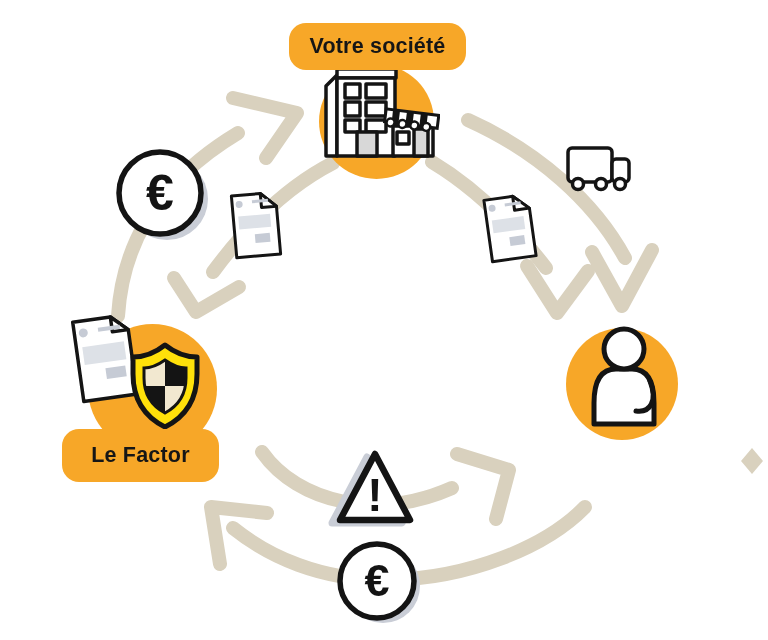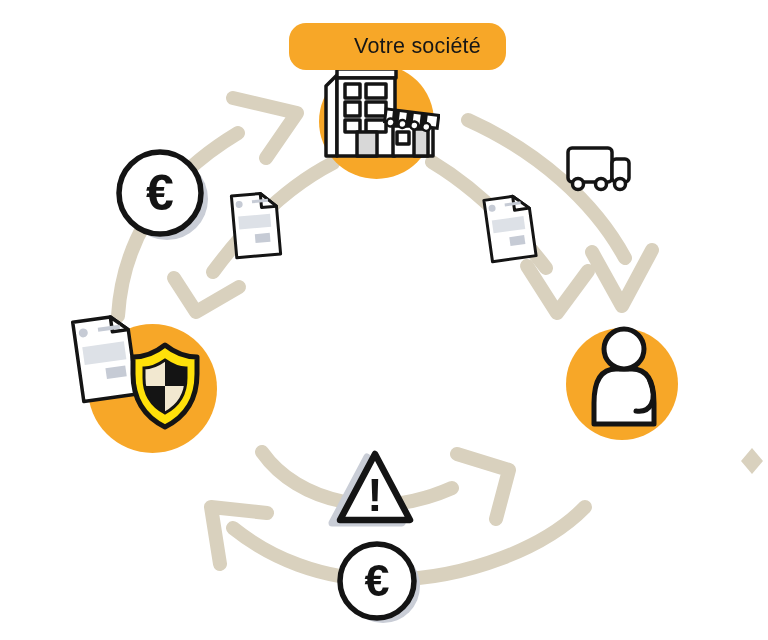--- a/index.html
+++ b/index.html
@@ -7,21 +7,21 @@
     position:relative; width:768px; height:640px; background:#ffffff;
     overflow:hidden; font-family:"Liberation Sans", sans-serif;
   }
   .layer { position:absolute; left:0; top:0; }
   .node-circle {
     position:absolute; border-radius:50%; background:#F7A728; z-index:2;
   }
   .node-label {
     position:absolute; z-index:6; background:#F7A728; border-radius:17px;
     display:flex; align-items:center; justify-content:center;
-    font-weight:normal; font-size:21.5px; color:#161616; letter-spacing:.2px;padding-left:40px;
+    font-weight:bold; font-size:21.5px; color:#161616; letter-spacing:.2px;
   }
   .icon { position:absolute; z-index:4; }
   .arcs { z-index:1; }
   .arc { fill:none; stroke:#D9D1BE; stroke-width:14; stroke-linecap:round; stroke-linejoin:round; }
   .deco { fill:#D9D1BE; }
   svg text { font-family:"Liberation Sans", sans-serif; }
 </style>
 </head>
 <body>
 
@@ -157,14 +157,15 @@
       <path d="M4 4 L33 4 L48 18 L48 66 L4 66 Z" fill="#ffffff"></path>
       <path d="M33 4 L48 18 L33 18 Z" fill="#ffffff"></path>
     </g>
     <circle cx="11" cy="13" r="3.5" fill="#C6CBD5"></circle>
     <rect x="24" y="10" width="16" height="3" fill="#C6CBD5"></rect>
     <rect x="9" y="25" width="32" height="13" fill="#DDE1E7"></rect>
     <rect x="24" y="44" width="15" height="9" fill="#C6CBD5"></rect>
   </svg>
 
   <div class="node-label" style="left:289px; top:23px; width:177px; height:47px;">Votre société</div>
+  <div class="node-label" style="left:62px; top:429px; width:157px; height:53px;">Le Factor</div>
 
 </div>
 
 </body></html>

